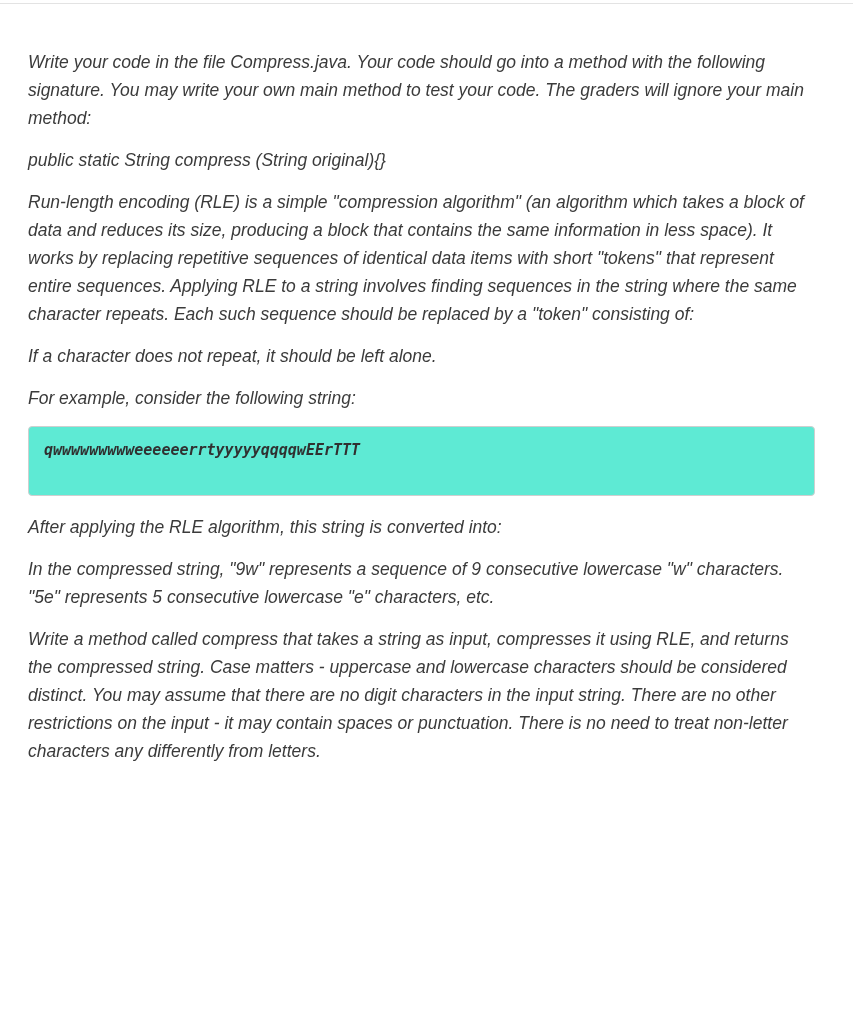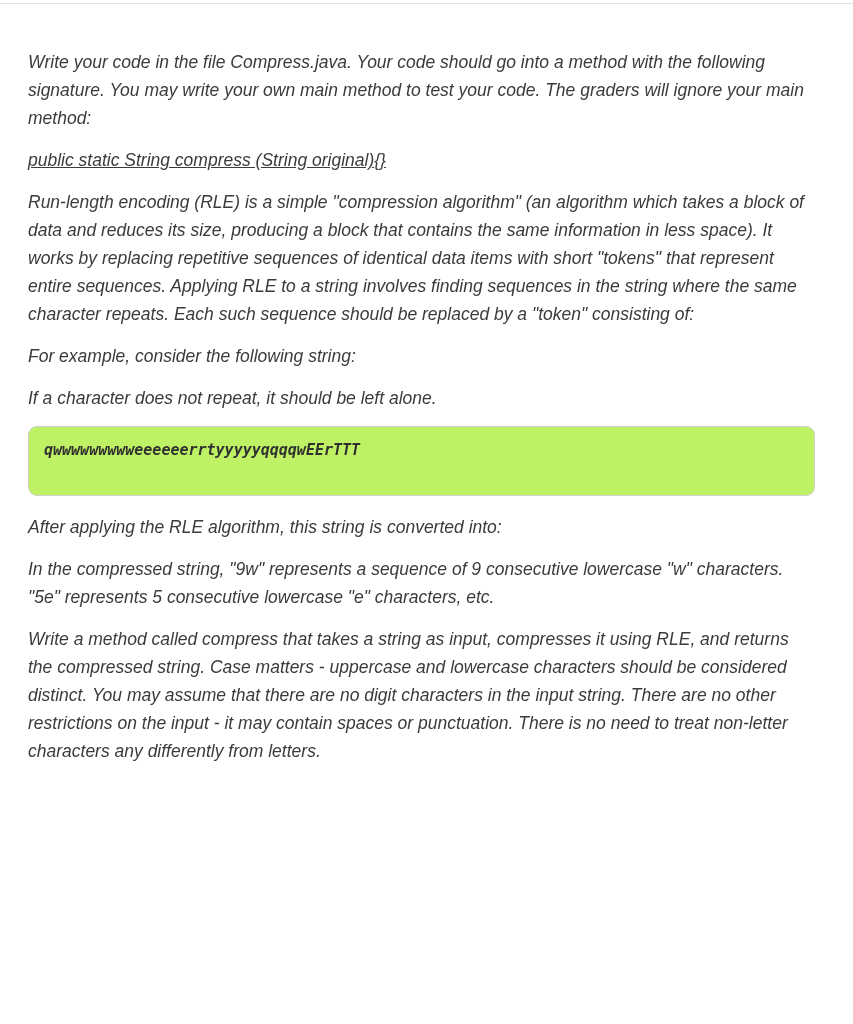--- a/index.html
+++ b/index.html
@@ -23,35 +23,35 @@
     padding: 44px 38px 30px 28px;
     font-family: "Liberation Sans", sans-serif;
     font-style: italic;
     font-size: 17.5px;
     line-height: 28px;
     color: #3b3b3b;
   }
 
   .content p { margin: 0 0 14px 0; }
 
-  .signature { margin: 22px 0 30px 0; text-decoration: underline; }
+  .signature { margin: 22px 0 30px 0; }
 
   ol.token-list {
     margin: 0 0 14px 0;
     padding-left: 47px;
   }
   ol.token-list li {
     padding-left: 3px;
     line-height: 28px;
   }
 
   .code-block {
-    background: #bef264;
+    background: #5eead4;
     border: 1px solid #cfcfcf;
-    border-radius: 9px;
+    border-radius: 4px;
     margin: 0 0 17px 0;
     padding: 13px 15px 34px 15px;
     font-family: "DejaVu Sans Mono", monospace;
     font-style: italic;
     font-weight: 600;
     font-size: 15px;
     line-height: 21px;
     color: #303030;
     white-space: pre-wrap;
     overflow: hidden;
@@ -68,23 +68,23 @@
 
   <div class="content">
 
     <p>Write your code in the file Compress.java. Your code should go into a method with the following signature. You may write your own main method to test your code. The graders will ignore your main method:</p>
 
     <p class="signature">public static String compress (String original){}</p>
 
     <p>Run-length encoding (RLE) is a simple "compression algorithm" (an algorithm which takes a block of data and reduces its size, producing a block that contains the same information in less space). It works by replacing repetitive sequences of identical data items with short "tokens" that represent entire sequences. Applying RLE to a string involves finding sequences in the string where the same character repeats. Each such sequence should be replaced by a "token" consisting of:</p>
 
 
+    <p>If a character does not repeat, it should be left alone.</p>
+
     <p>For example, consider the following string:</p>
-
-    <p>If a character does not repeat, it should be left alone.</p>
 
     <pre class="code-block"><code>qwwwwwwwwweeeeeerrtyyyyyqqqqwEErTTT</code></pre>
 
     <p>After applying the RLE algorithm, this string is converted into:</p>
 
 
     <p>In the compressed string, "9w" represents a sequence of 9 consecutive lowercase "w" characters. "5e" represents 5 consecutive lowercase "e" characters, etc.</p>
 
     <p><span>Write a method called compress that takes a string as input, compresses it using RLE, and returns the compressed string. Case matters - uppercase and lowercase characters should be considered distinct. </span><span class="task-bold">You may assume that there are no digit characters in the input string. There are no other restrictions on the input - it may contain spaces or punctuation.</span><span> There is no need to treat non-letter characters any differently from letters.</span></p>
 

